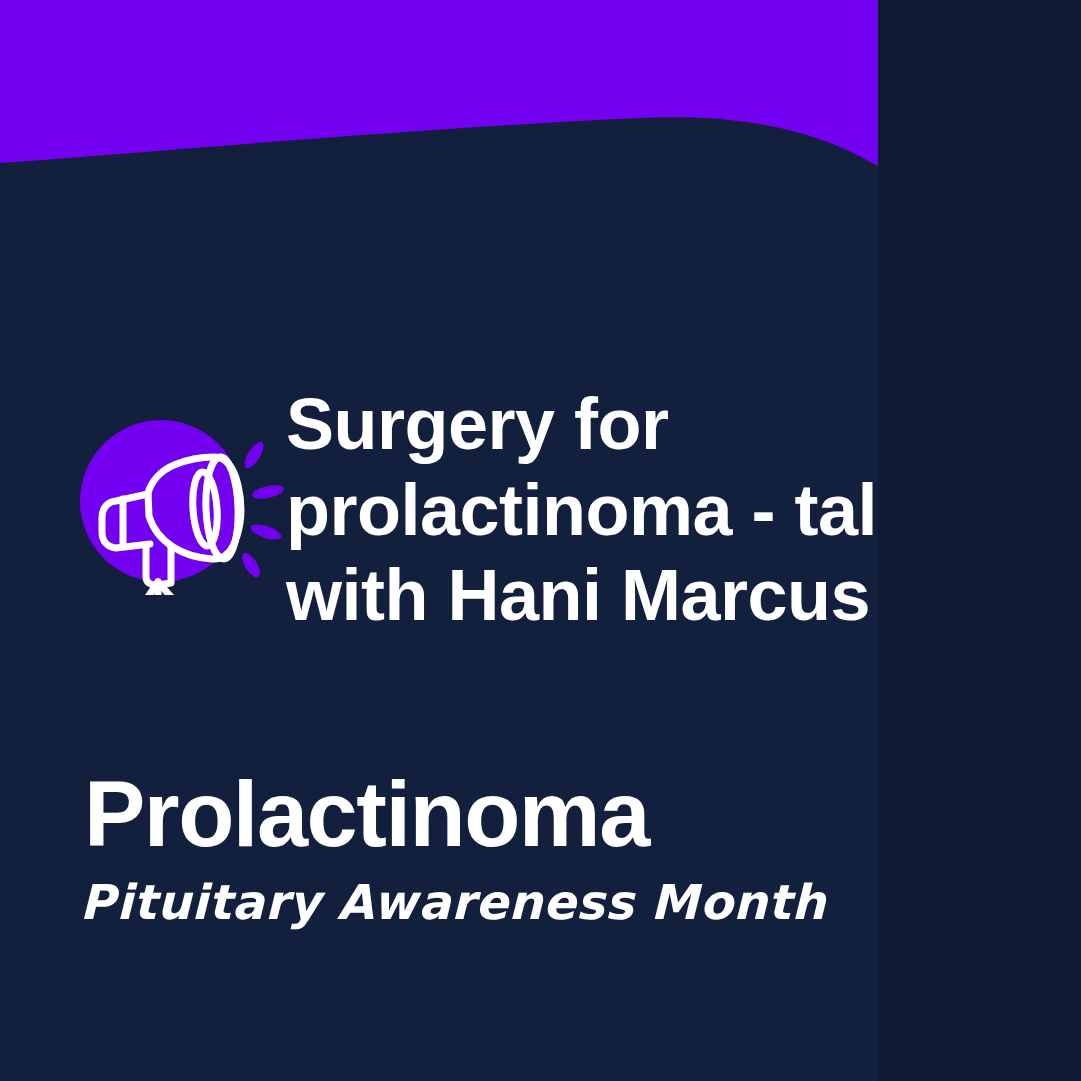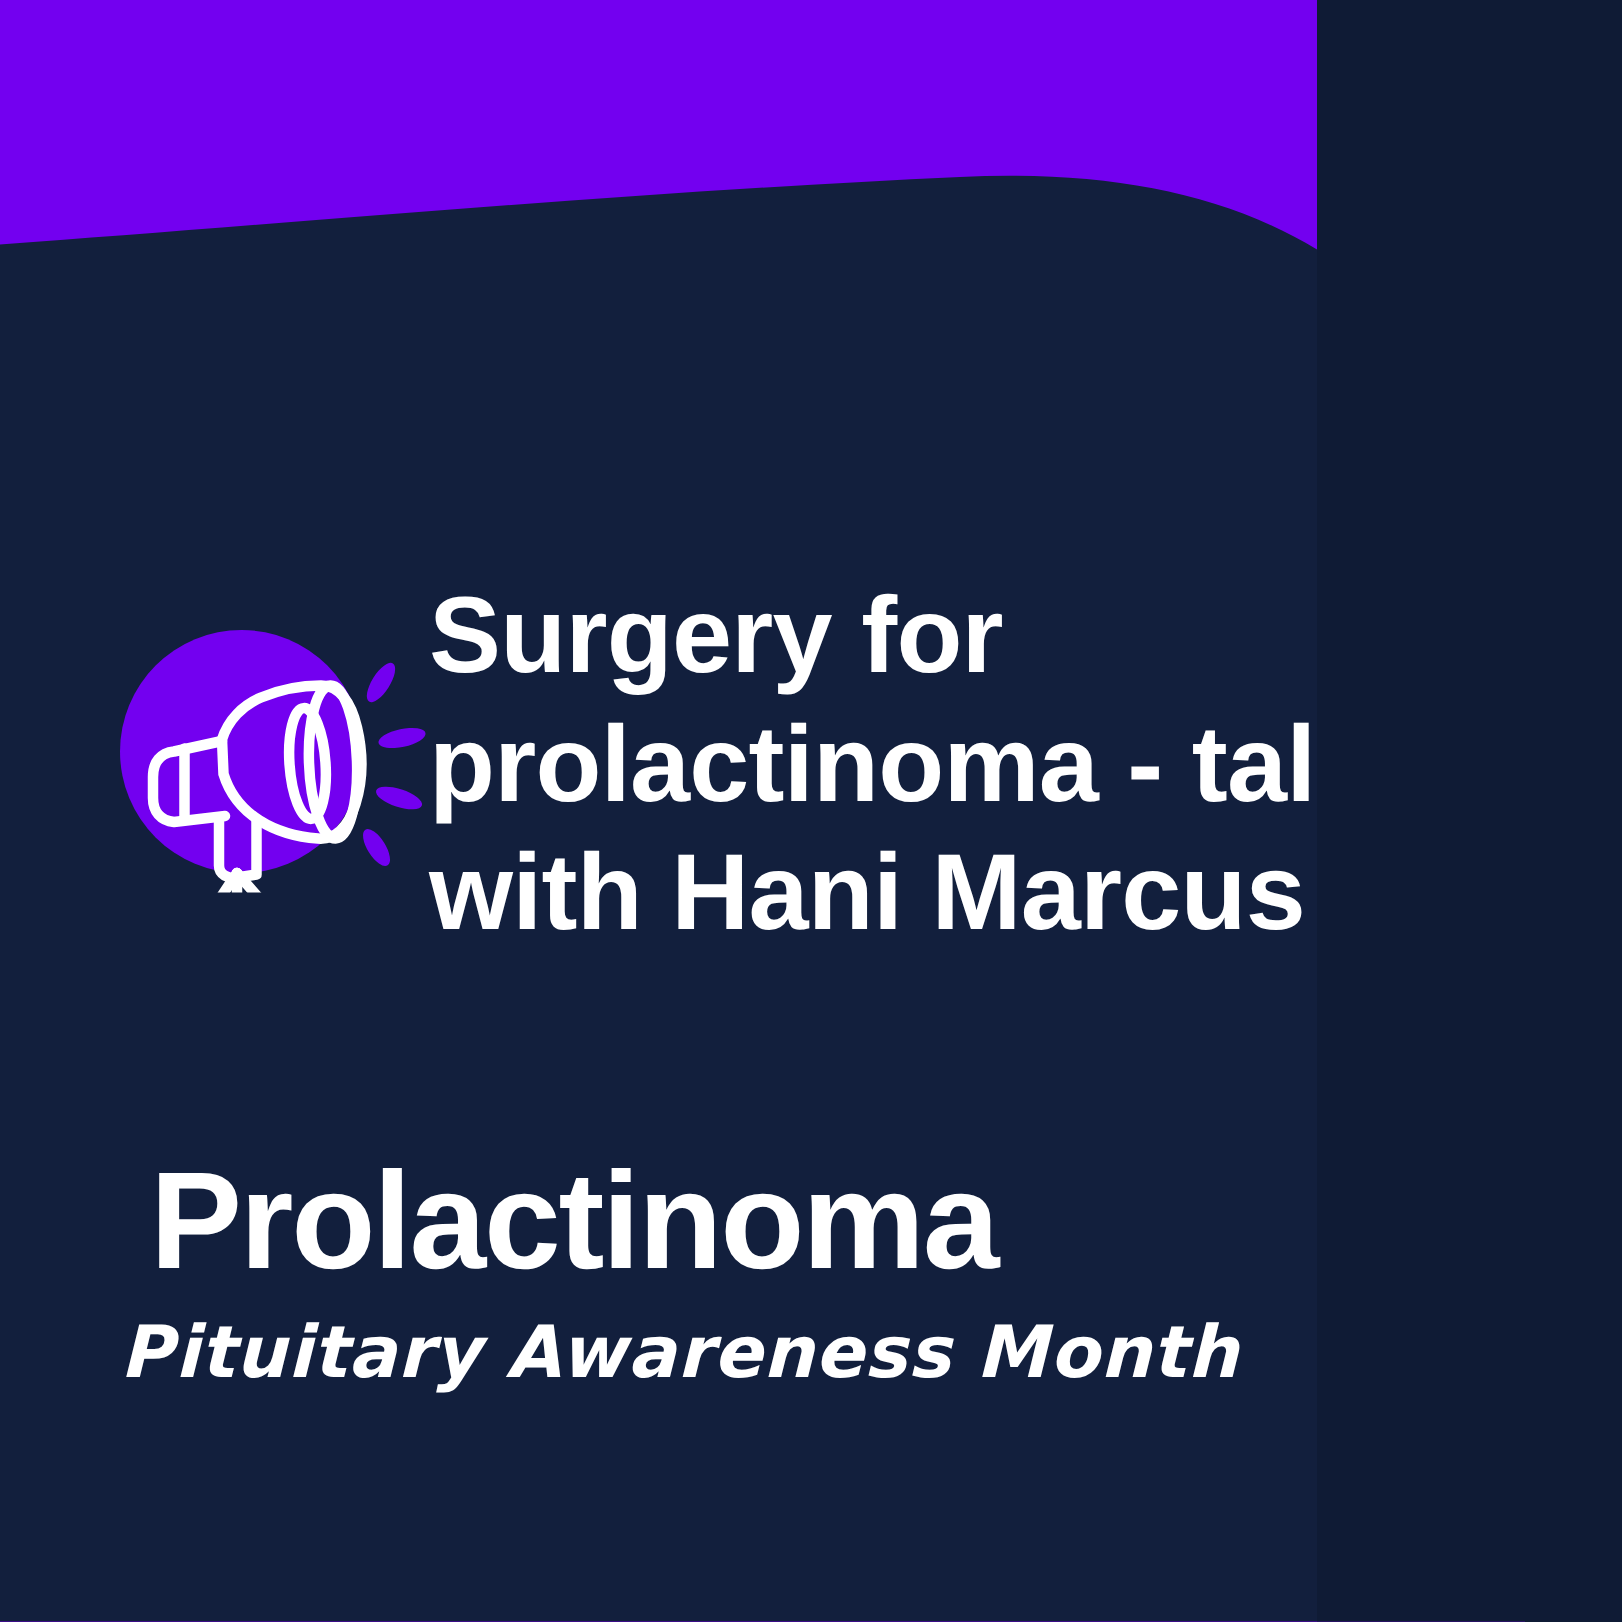--- a/index.html
+++ b/index.html
@@ -98,21 +98,21 @@
     margin: 0;
     color: #ffffff;
     font-family: "Liberation Sans", sans-serif;
     font-size: 56px;
     font-weight: 700;
     line-height: 1.05;
     letter-spacing: -0.5px;
   }
 
   .spotlight-topic {
-    margin: 4px 0 0 16px;
+    margin: 4px 0 0 0;
     color: #ffffff;
     font-family: "Liberation Sans", sans-serif;
     font-size: 92px;
     font-weight: 700;
     line-height: 1.05;
     letter-spacing: -1.5px;
   }
 
   .spotlight-campaign {
     margin: 14px 0 0 0;

